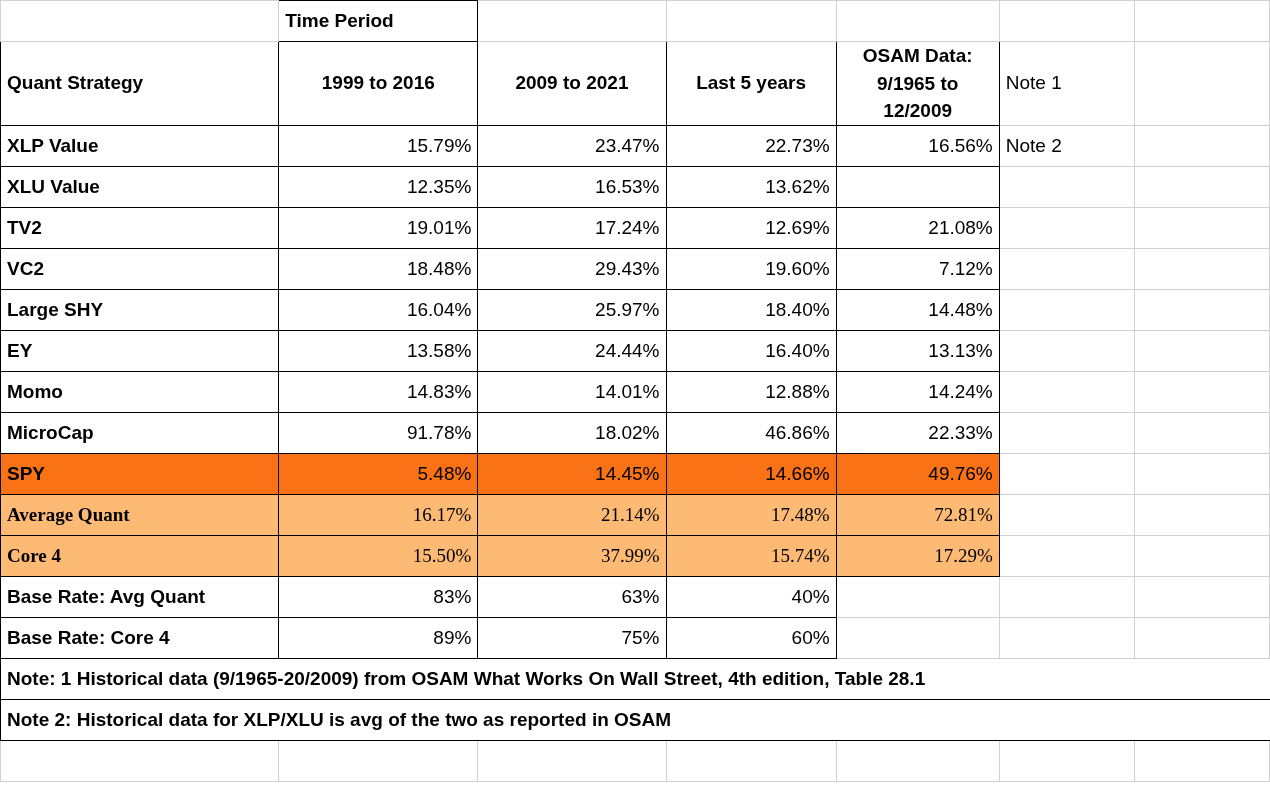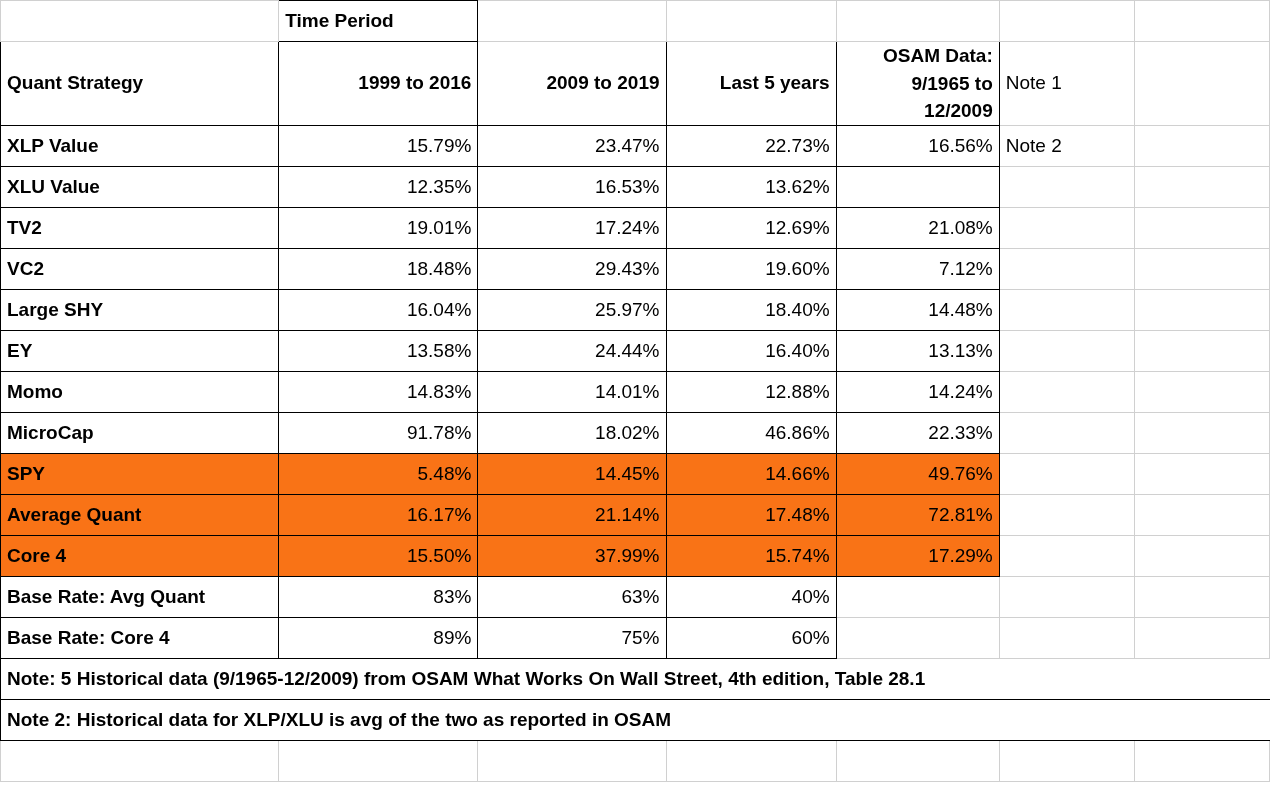--- a/index.html
+++ b/index.html
@@ -38,33 +38,33 @@
   col.c0 { width: 278px; }
   col.c1 { width: 199px; }
   col.c2 { width: 188px; }
   col.c3 { width: 170px; }
   col.c4 { width: 163px; }
   col.c5 { width: 135px; }
   col.c6 { width: 135px; }
 
   .bold { font-weight: bold; }
   .right { text-align: right; }
-  .center { text-align: right; }
+  .center { text-align: center; }
   .left { text-align: left; }
 
   
   .blk { border: 1px solid #000000 !important; }
 
   .hdrrow td { height: 138px; vertical-align: bottom; padding-bottom: 6px; }
   .hdr-wrap { white-space: normal; line-height: 1.45; }
 
   .timeperiod td { height: 40px; }
 
   .fill-orange { background: #f97316; }
-  .fill-green { background: #f97316; }
+  .fill-green { background: #fdba74; font-family: Liberation Serif, serif; }
 
   .noteline td {
     font-weight: bold;
     font-size: 19.5px;
     border-left: 1px solid #000000 !important;
     border-right: none !important;
     border-top: 1px solid #000000 !important;
     border-bottom: 1px solid #000000 !important;
     overflow: visible;
   }
@@ -93,21 +93,21 @@
         <td></td>
         <td></td>
         <td></td>
         <td></td>
         <td></td>
       </tr>
 
       <tr class="hdrrow">
         <td class="bold blk left">Quant Strategy</td>
         <td class="bold blk center">1999 to 2016</td>
-        <td class="bold blk center">2009 to 2019</td>
+        <td class="bold blk center">2009 to 2021</td>
         <td class="bold blk center">Last 5 years</td>
         <td class="bold blk center">
           <div class="hdr-wrap">
             <div>OSAM Data:</div>
             <div>9/1965 to</div>
             <div>12/2009</div>
           </div>
         </td>
         <td class="left">Note 1</td>
         <td></td>
@@ -237,21 +237,21 @@
         <td class="bold blk left">Base Rate: Core 4</td>
         <td class="blk right">89%</td>
         <td class="blk right">75%</td>
         <td class="blk right">60%</td>
         <td></td>
         <td></td>
         <td></td>
       </tr>
 
       <tr class="noteline">
-        <td colspan="6">Note: 5 Historical data (9/1965-12/2009) from OSAM What Works On Wall Street, 4th edition, Table 28.1</td>
+        <td colspan="6">Note: 1 Historical data (9/1965-20/2009) from OSAM What Works On Wall Street, 4th edition, Table 28.1</td>
         <td class="spill"></td>
       </tr>
 
       <tr class="noteline">
         <td colspan="5">Note 2: Historical data for XLP/XLU is avg of the two as reported in OSAM</td>
         <td class="spill"></td>
         <td class="spill"></td>
       </tr>
 
       <tr class="plain">

